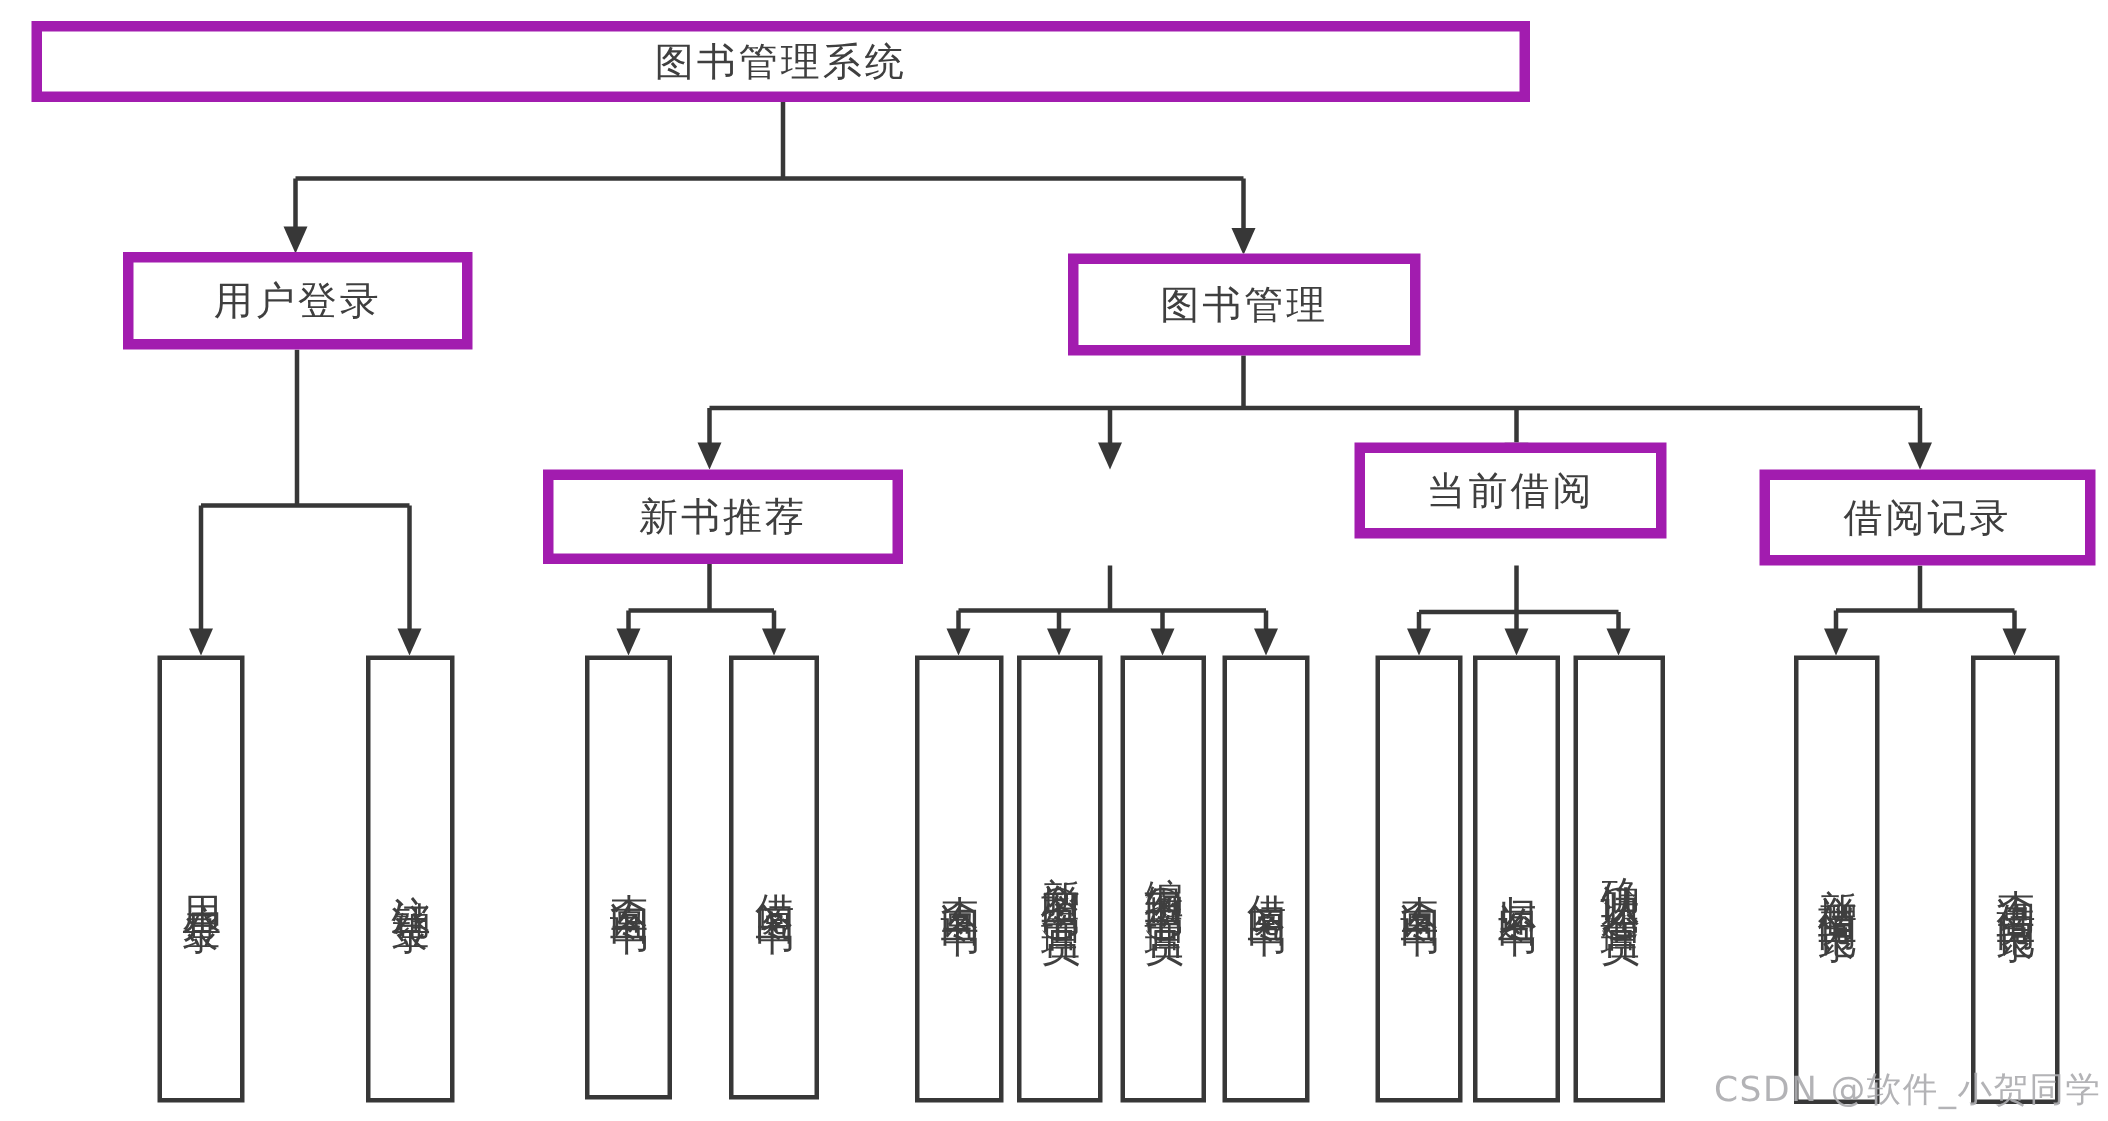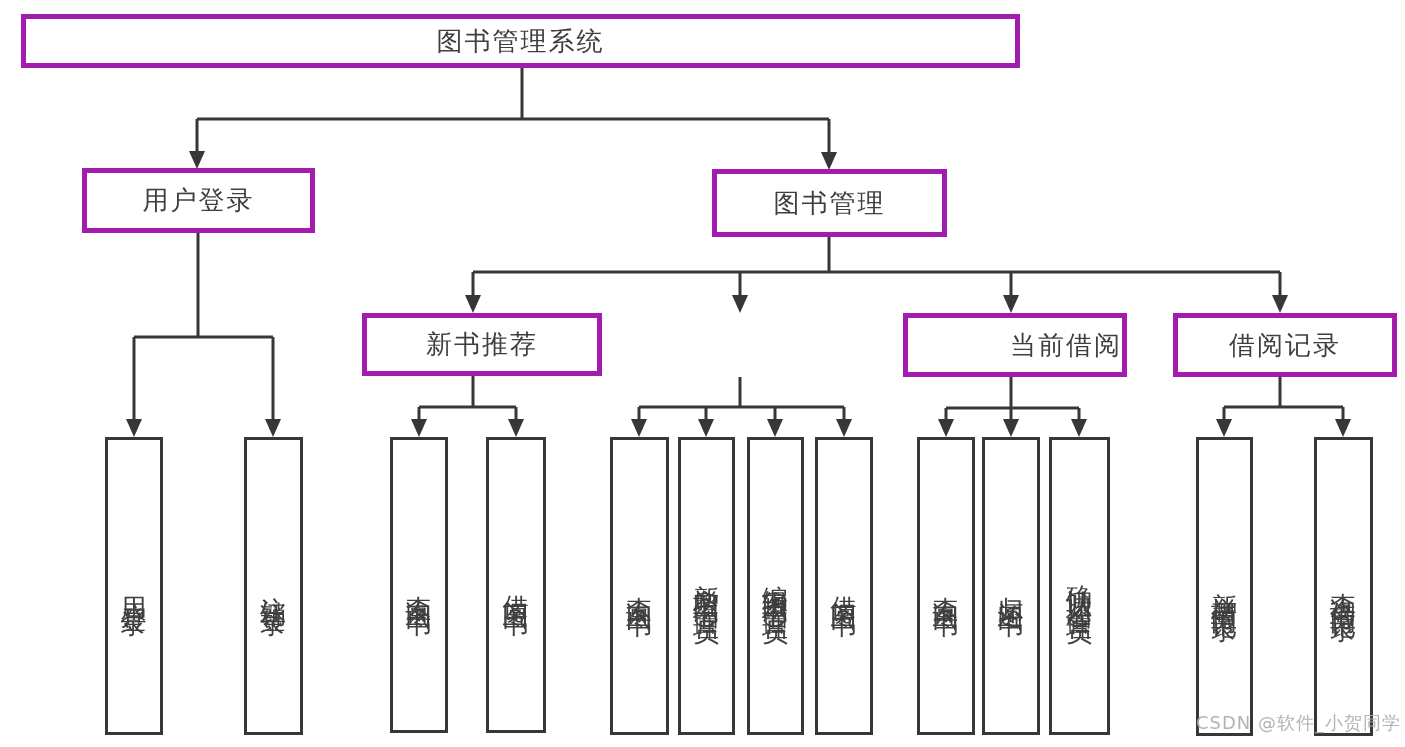--- a/index.html
+++ b/index.html
@@ -19,21 +19,21 @@
     position: absolute;
     left: 0;
     top: 0;
     width: 1405px;
     height: 747px;
   }
   .node {
     position: absolute;
     box-sizing: border-box;
     background: #ffffff;
-    border: 5px solid #a21caf;
+    border: 7px solid #a21caf;
     display: flex;
     align-items: center;
     justify-content: center;
     color: #3f3f3f;
     font-size: 26px;
     letter-spacing: 2px;
     white-space: nowrap;
   }
   .leaf {
     position: absolute;
@@ -50,21 +50,21 @@
     text-orientation: mixed;
     font-size: 26px;
     letter-spacing: 5px;
     color: #3f3f3f;
     line-height: 1;
   }
   .watermark {
     position: absolute;
     top: 711px;
     right: 4px;
-    font-size: 18px;
+    font-size: 23px;
     color: rgba(172, 172, 176, 0.92);
     letter-spacing: 1px;
     z-index: 20;
     white-space: nowrap;
   }
 </style>
 </head>
 <body>
 
 <div class="stage">
@@ -116,21 +116,21 @@
   <div class="node" style="left:82px; top:168px; width:233px; height:65px;">
     <span>用户登录</span>
   </div>
   <div class="node" style="left:712px; top:169px; width:235px; height:68px;">
     <span>图书管理</span>
   </div>
 
   <div class="node" style="left:362px; top:313px; width:240px; height:63px;font-family:Liberation Mono, monospace;">
     <span>新书推荐</span>
   </div>
-  <div class="node" style="left:903px; top:313px; width:224px; height:64px;justify-content:flex-end;">
+  <div class="node" style="left:903px; top:295px; width:208px; height:64px;">
     <span>当前借阅</span>
   </div>
   <div class="node" style="left:1173px; top:313px; width:224px; height:64px;">
     <span>借阅记录</span>
   </div>
 
   <div class="leaf" style="left:105px; top:437px; width:58px; height:298px;">
     <span class="vlabel">用户登录</span>
   </div>
   <div class="leaf" style="left:244px; top:437px; width:59px; height:298px;">

